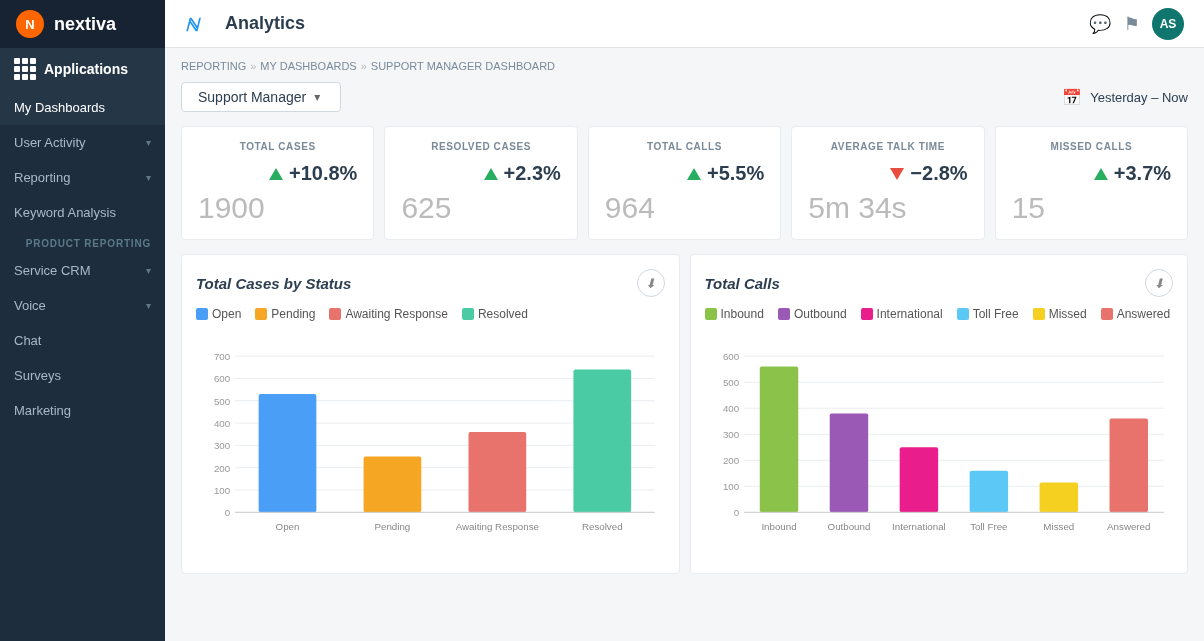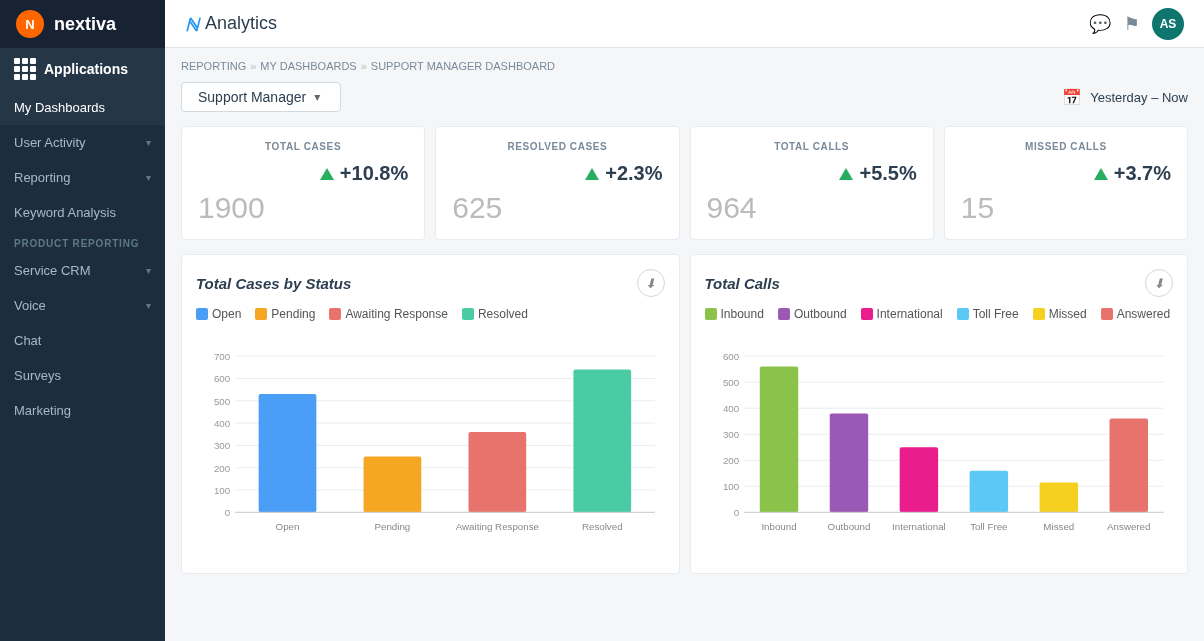--- a/index.html
+++ b/index.html
@@ -11,30 +11,30 @@
     .logo-icon { width: 32px; height: 32px; margin-right: 8px; }
     .logo-text { color: #fff; font-size: 18px; font-weight: 700; }
     .sidebar-apps { display: flex; align-items: center; padding: 10px 14px; background: #253647; cursor: pointer; text-align: center; }
     .apps-grid { display: grid; grid-template-columns: repeat(3,6px); grid-gap: 2px; margin-right: 8px; }
     .apps-grid span { width: 6px; height: 6px; background: #fff; border-radius: 1px; display: block; }
     .apps-label { font-size: 14px; font-weight: 600; color: #fff; }
     .sidebar-nav { flex: 1; }
     .nav-item { display: flex; align-items: center; justify-content: space-between; padding: 10px 14px; cursor: pointer; font-size: 13px; color: #a8b8c8; }
     .nav-item.active { background: #253647; color: #fff; }
     .nav-item-label { color: inherit; }
-    .nav-section { padding: 8px 14px 4px; font-size: 10px; font-weight: 700; color: #5a7a8a; letter-spacing: 0.8px; text-transform: uppercase; }
+    .nav-section { padding: 8px 14px 4px; font-size: 10px; font-weight: 700; color: #5a7a8a; letter-spacing: 0.8px; text-transform: uppercase; text-align: right; }
     .chevron { font-size: 10px; color: #5a7a8a; }
 
     
     .main { flex: 1; display: flex; flex-direction: column; overflow: hidden; }
 
     
     .topbar { background: #fff; border-bottom: 1px solid #e0e4e8; display: flex; align-items: center; padding: 0 20px; height: 48px; flex-shrink: 0; }
     .topbar-analytics-icon { color: #2196f3; font-size: 18px; margin-right: 8px; font-style: italic; font-weight: 700; }
-    .topbar-title { font-size: 18px; font-weight: 400; color: #2c3e50; flex: 1; }
+    .topbar-title { font-size: 18px; font-weight: 700; color: #2c3e50; flex: 1; margin-left: 20px; }
     .topbar-actions { display: flex; align-items: center; gap: 12px; }
     .topbar-icon { color: #7a8a99; font-size: 18px; cursor: pointer; }
     .avatar { width: 32px; height: 32px; background: #0f766e; border-radius: 50%; display: flex; align-items: center; justify-content: center; color: #fff; font-size: 12px; font-weight: 700; }
 
     
     .content { flex: 1; overflow-y: auto; padding: 12px 16px; }
 
     
     .breadcrumb { font-size: 11px; color: #7a8a99; margin-bottom: 10px; display: flex; align-items: center; gap: 4px; }
     .breadcrumb span { color: #7a8a99; }
@@ -184,20 +184,28 @@
       </div>
       <div class="metric-value">625</div>
     </div>
         <div class="metric-card">
       <div class="metric-label">TOTAL CALLS</div>
       <div class="metric-change">
         <span class="arrow-up"></span>
         <span class="metric-change-val">+5.5%</span>
       </div>
       <div class="metric-value">964</div>
+    </div>
+        <div class="metric-card">
+      <div class="metric-label">AVERAGE TALK TIME</div>
+      <div class="metric-change">
+        <span class="arrow-down"></span>
+        <span class="metric-change-val">−2.8%</span>
+      </div>
+      <div class="metric-value">5m 34s</div>
     </div>
         <div class="metric-card">
       <div class="metric-label">MISSED CALLS</div>
       <div class="metric-change">
         <span class="arrow-up"></span>
         <span class="metric-change-val">+3.7%</span>
       </div>
       <div class="metric-value">15</div>
     </div>
       </div>

